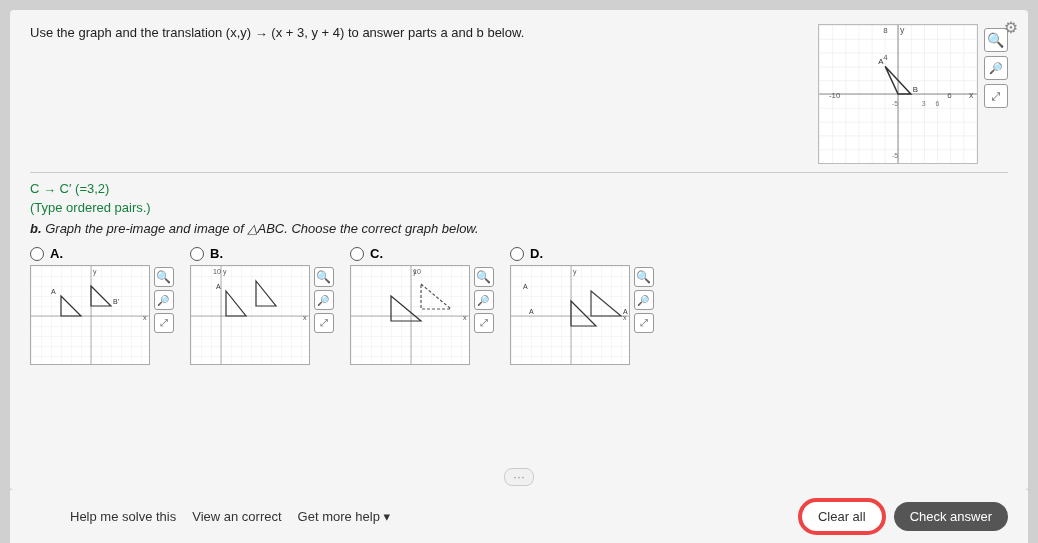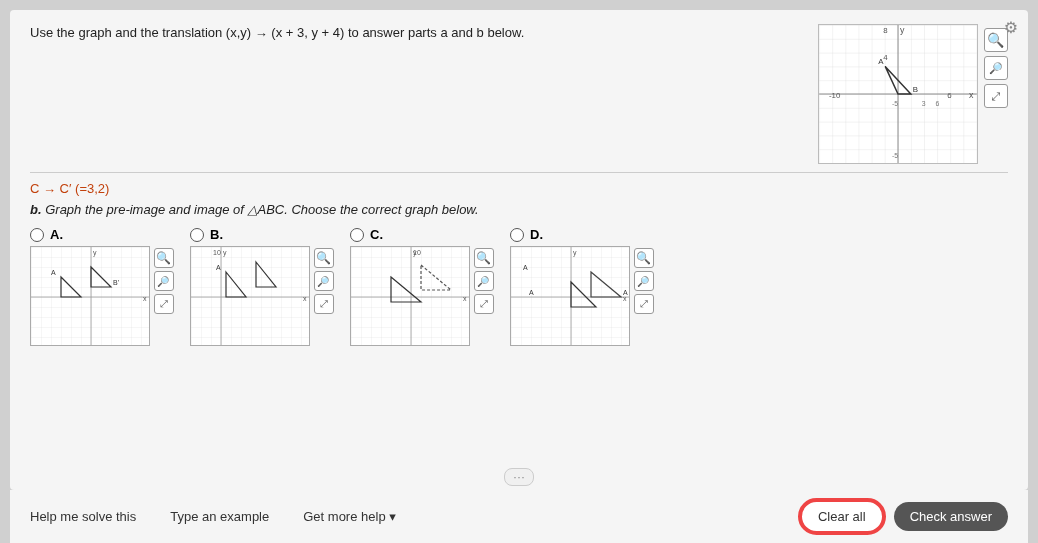--- a/index.html
+++ b/index.html
@@ -76,21 +76,21 @@
     }
 
     .divider {
       border: none;
       border-top: 1px solid #ccc;
       margin: 8px 0;
     }
 
     .answer-section {
       font-size: 13px;
-      color: #c2410c;
+      color: #15803d;
       margin-bottom: 6px;
     }
 
     .answer-line {
       margin-bottom: 4px;
     }
 
     .part-b {
       font-size: 13px;
       color: #222;
@@ -173,21 +173,22 @@
       align-items: center;
       justify-content: space-between;
       padding: 8px 20px;
       background: #f5f5f5;
       margin: 0 10px;
     }
 
     .bottom-left {
       display: flex;
       align-items: flex-end;
-      gap: 34px;
+      gap: 16px;
+      margin-left: 40px;
     }
 
     .bottom-link {
       font-size: 13px;
       color: #333;
       cursor: pointer;
       text-decoration: none;
     }
 
     .bottom-right {
@@ -307,20 +308,21 @@
       </div>
     </div>
   </div>
 
   <div class="expand-dots">···</div>
 
   <hr class="divider">
 
   <div class="answer-section">
     <div class="answer-line">C → C′ (=3,2)</div>
+    <div class="answer-line">(Type ordered pairs.)</div>
   </div>
 
   <div class="part-b">
     <span style="font-weight:bold;">b.</span>&nbsp;<span>Graph the pre-image and image of △ABC. Choose the correct graph below.</span>
   </div>
 
   <div class="choices-row">
 
     <div class="choice">
       <div class="choice-header">
@@ -460,21 +462,21 @@
       </div>
     </div>
 
   </div>
 
 </div>
 
 <div class="bottom-bar">
   <div class="bottom-left">
     <a class="bottom-link">Help me solve this</a>
-    <a class="bottom-link">Type an example</a>
+    <a class="bottom-link">View an correct</a>
     <a class="bottom-link">Get more help ▾</a>
   </div>
   <div class="bottom-right">
     <button class="clear-btn">Clear all</button>
     <button class="check-btn">Check answer</button>
   </div>
 </div>
 
 <div class="footer-bar">
   

